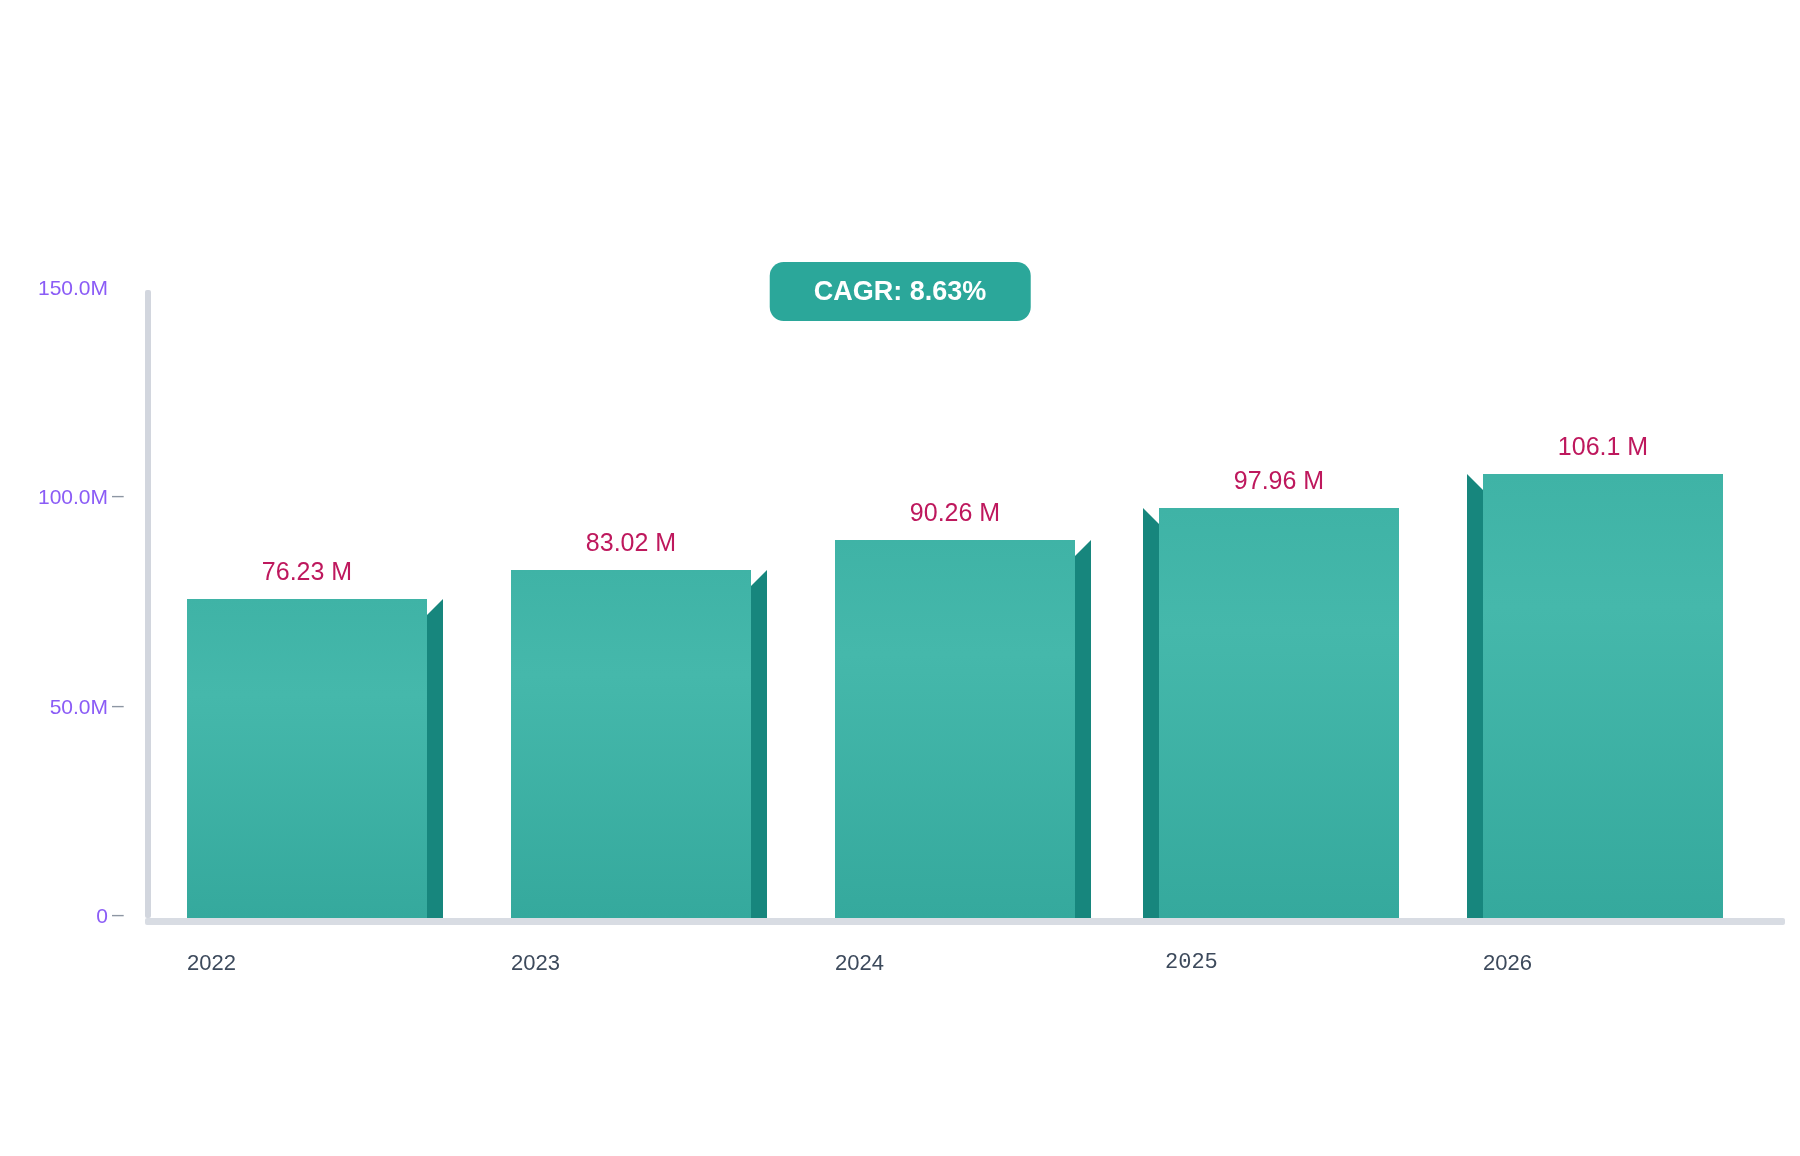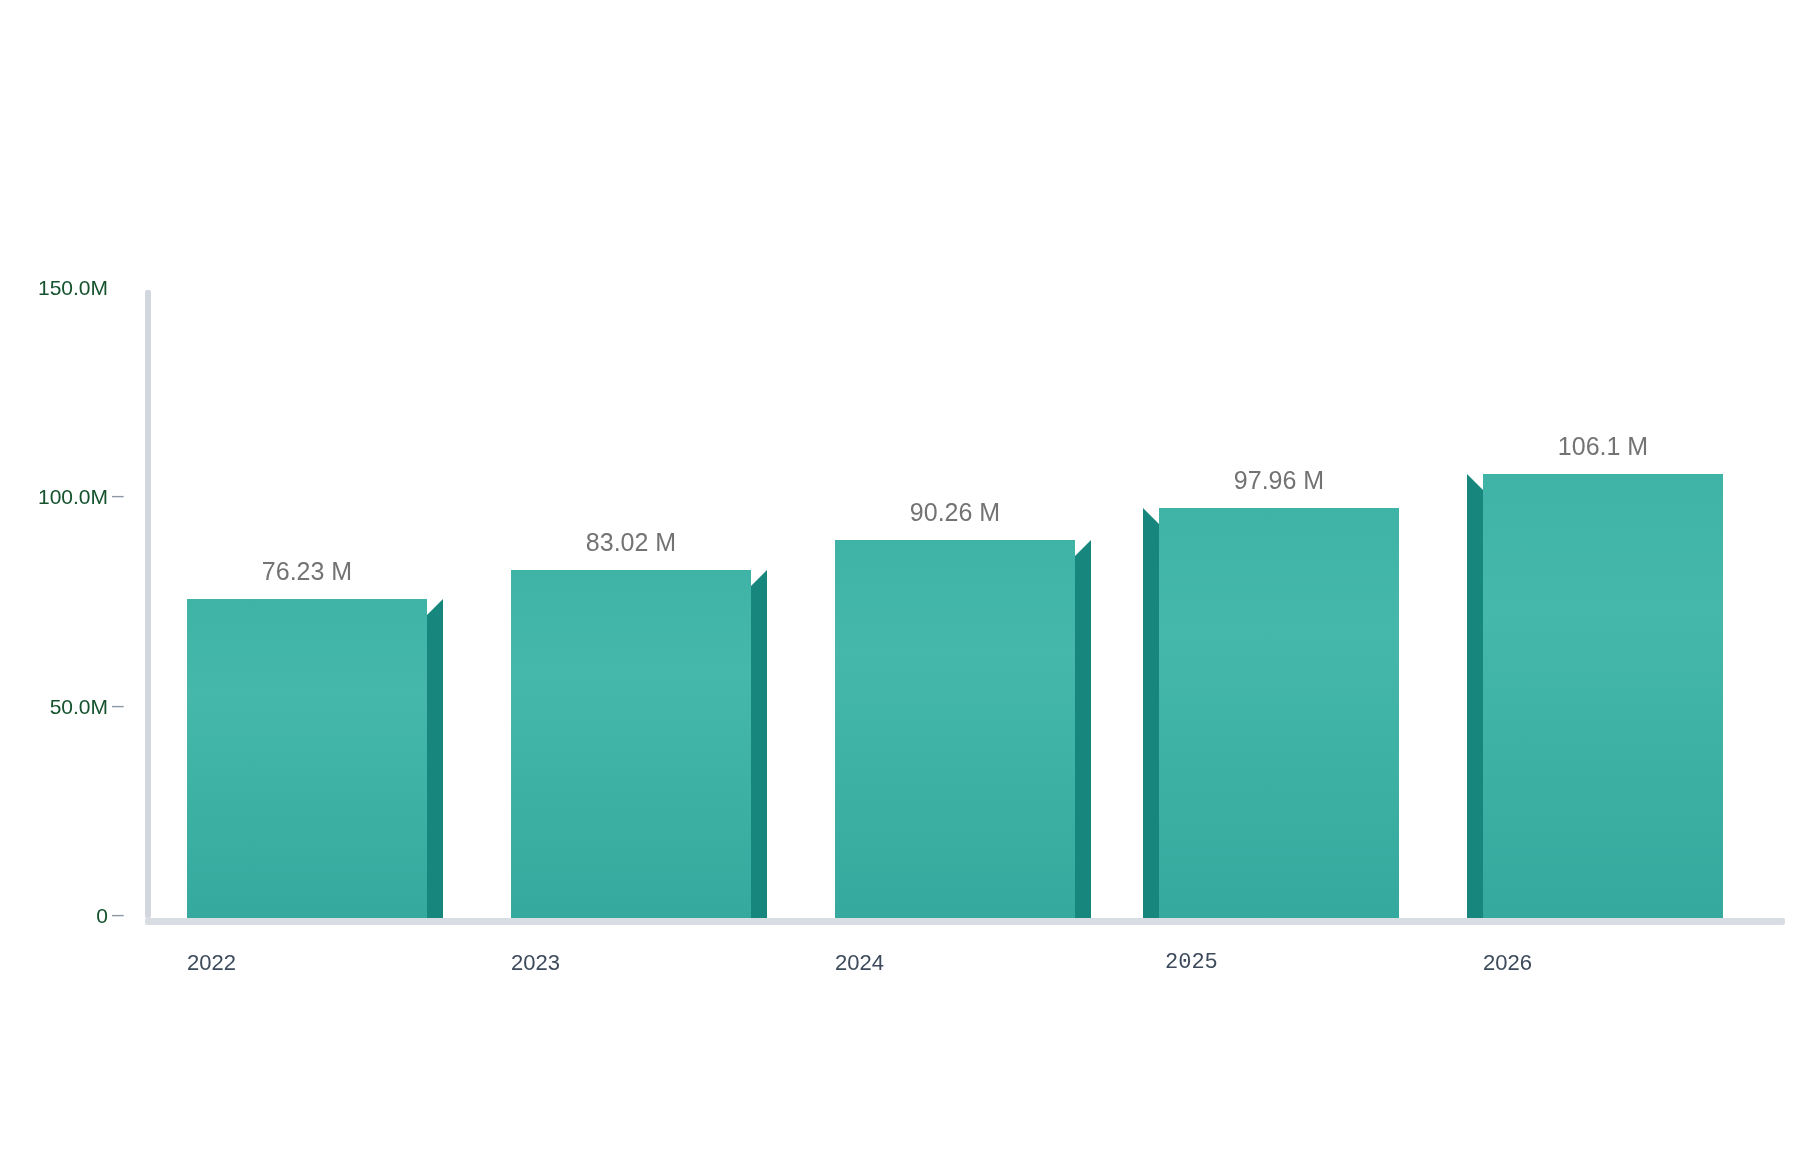--- a/index.html
+++ b/index.html
@@ -89,21 +89,21 @@
     background: #d8dce3;
     border-radius: 2px;
   }
 
   .y-tick-label {
     position: absolute;
     right: 1740px;
     width: 120px;
     text-align: right;
     font-size: 21px;
-    color: #14532d;
+    color: #8b5cf6;
     white-space: nowrap;
   }
   .y-tick-dash {
     position: absolute;
     font-size: 21px;
     color: #8d96a3;
     left: 112px;
   }
 
   
@@ -143,21 +143,21 @@
     height: 0;
     border-right: 16px solid transparent;
     border-bottom: 16px solid #17867d;
   }
 
   .bar-value {
     position: absolute;
     left: 50%;
     transform: translateX(-50%);
     font-size: 25px;
-    color: #737373;
+    color: #be185d;
     white-space: nowrap;
   }
   .x-tick-label {
     position: absolute;
     top: 950px;
     font-size: 22px;
     color: #3d4a5c;
     text-align: left;
     white-space: nowrap;
   }
@@ -185,20 +185,21 @@
     left: 96px;
     top: 14px;
   }
 </style>
 </head>
 <body>
 
 <div id="canvas">
 
 
+  <div id="cagr-badge">CAGR: 8.63%</div>
 
   <div id="y-ticks">
       <div class="y-tick-label" style="left: 0px; right: auto; width: 108px; top: 276px;">150.0M</div>
       <div class="y-tick-label" style="left: 0px; right: auto; width: 108px; top: 485.333px;">100.0M</div>
       <div class="y-tick-dash" style="top: 483.333px;">–</div>
       <div class="y-tick-label" style="left: 0px; right: auto; width: 108px; top: 694.667px;">50.0M</div>
       <div class="y-tick-dash" style="top: 692.667px;">–</div>
       <div class="y-tick-label" style="left: 0px; right: auto; width: 108px; top: 904px;">0</div>
       <div class="y-tick-dash" style="top: 902px;">–</div>
     </div>

